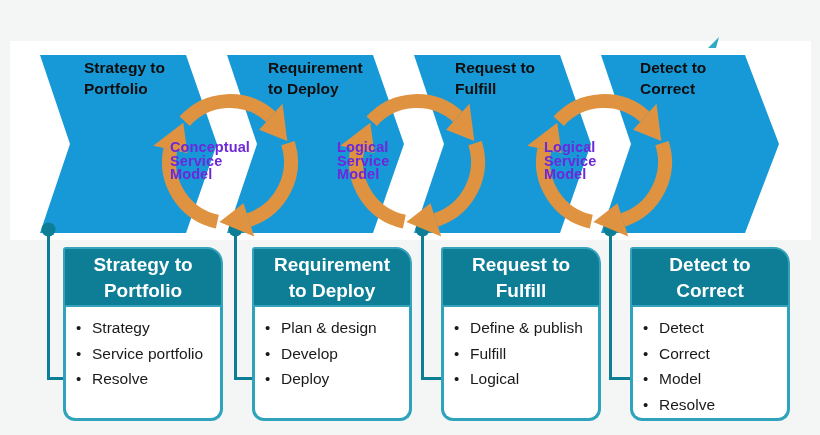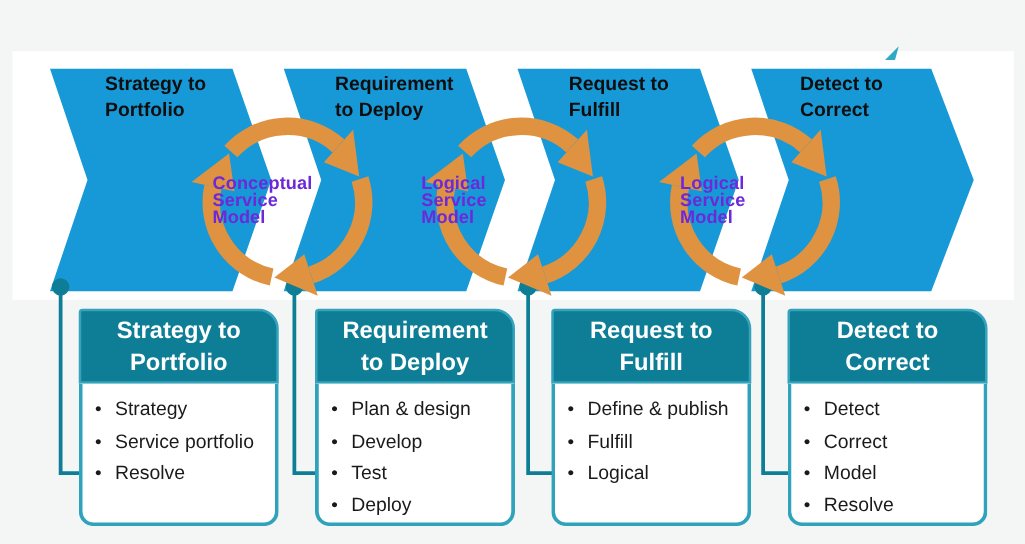--- a/index.html
+++ b/index.html
@@ -144,21 +144,20 @@
   </div>
 
   <div class="sbox" style="left:252px">
     <div class="sbox-head">
       <span>Requirement</span>
       <span>to Deploy</span>
     </div>
     <ul class="sbox-body">
       <li>Plan &amp; design</li>
       <li>Develop</li>
-      <li>Test</li>
       <li>Deploy</li>
     </ul>
   </div>
 
   <div class="sbox" style="left:441px">
     <div class="sbox-head">
       <span>Request to</span>
       <span>Fulfill</span>
     </div>
     <ul class="sbox-body">

